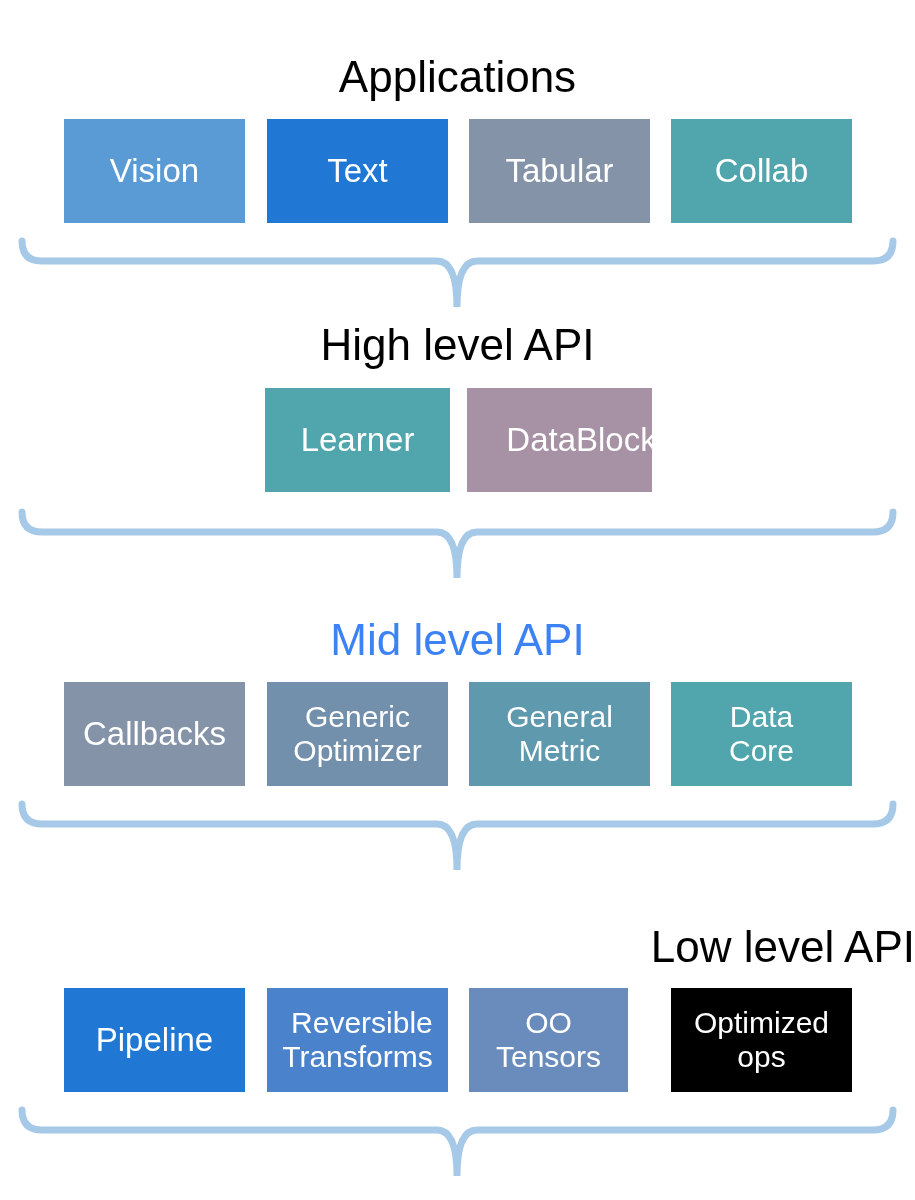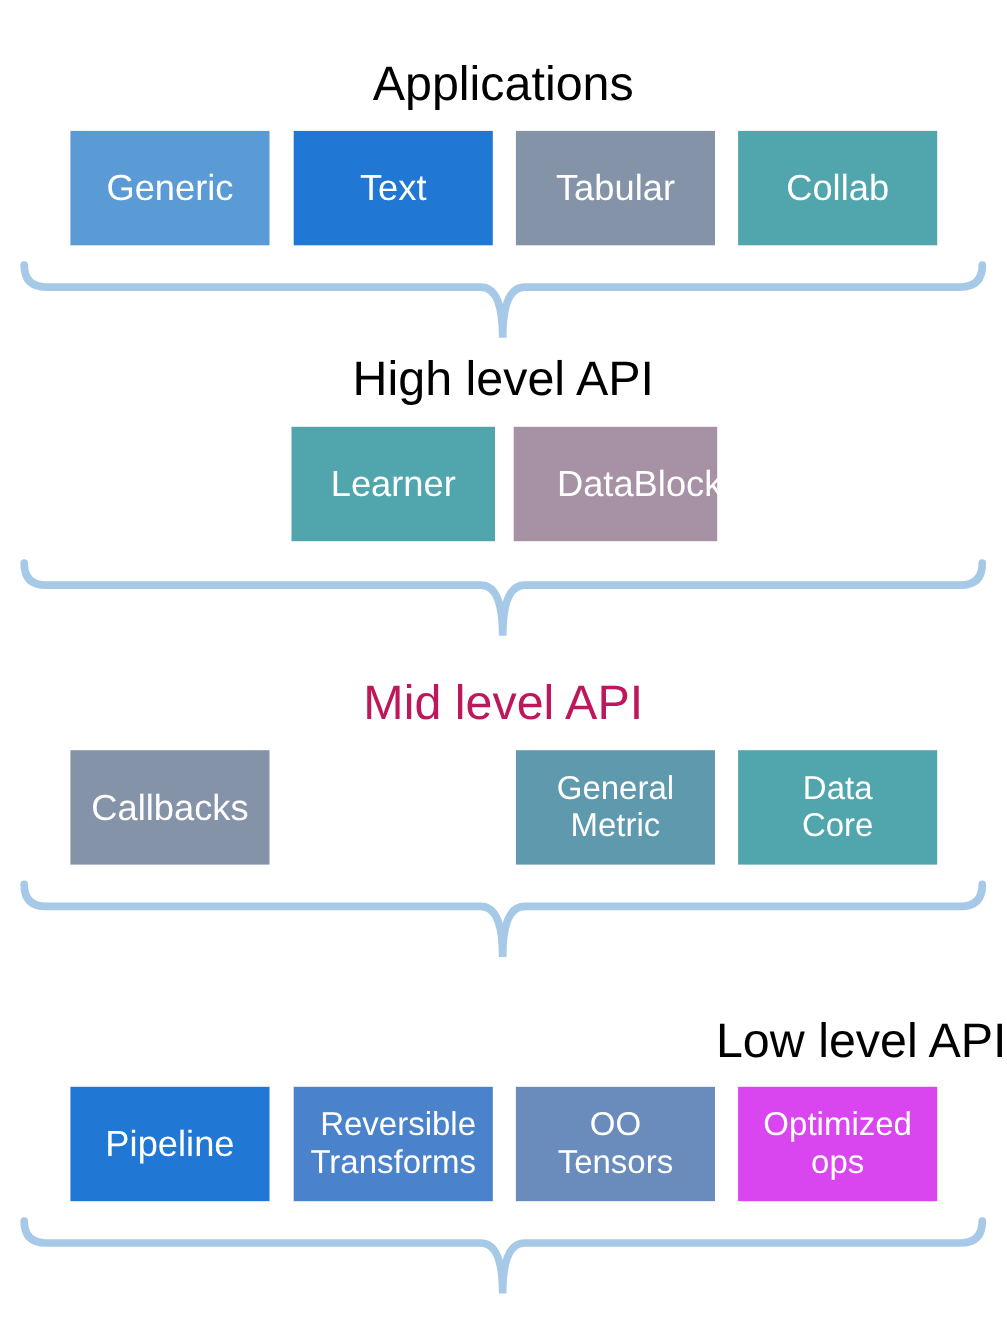--- a/index.html
+++ b/index.html
@@ -72,61 +72,63 @@
   }
   .brace svg { display: block; }
 </style>
 </head>
 <body>
 
 <div class="stage" style="background: rgb(255, 255, 255);">
 
 <div class="section-title" style="top: 52px; color: rgb(0, 0, 0);">Applications</div>
     <div class="row" style="top: 119px; height: 104px;">
-      <div class="box" style="left: 64px; top: 0px; width: 181px; height: 104px; background: rgb(91, 155, 213);">Generic</div>
+      <div class="box" style="left: 64px; top: 0px; width: 181px; height: 104px; background: rgb(91, 155, 213);">Vision</div>
       <div class="box" style="left: 267px; top: 0px; width: 181px; height: 104px; background: rgb(32, 119, 212);">Text</div>
       <div class="box" style="left: 469px; top: 0px; width: 181px; height: 104px; background: rgb(132, 147, 168);">Tabular</div>
       <div class="box" style="left: 671px; top: 0px; width: 181px; height: 104px; background: rgb(81, 165, 172);">Collab</div>
     </div>
     <div class="brace" style="top: 237px;">
       <svg width="915" height="70" viewBox="0 0 915 70">
         <path d="M 22 4 Q 22 24 42 24 L 437 24 Q 457 24 457 70 Q 457 24 477 24 L 873 24 Q 893 24 893 4" fill="none" stroke="#A6C9E8" stroke-width="7" stroke-linecap="round" stroke-linejoin="round"></path>
       </svg>
     </div>
     <div class="section-title" style="top: 320px; color: rgb(0, 0, 0);">High level API</div>
     <div class="row" style="top: 388px; height: 104px; border-radius: 14px;">
       <div class="box" style="left: 265px; top: 0px; width: 185px; height: 104px; background: rgb(81, 165, 172);">Learner</div>
       <div class="box" style="left: 467px; top: 0px; width: 185px; height: 104px; background: rgb(167, 146, 165); padding-left: 48px;">DataBlock</div>
     </div>
     <div class="brace" style="top: 508px;">
       <svg width="915" height="70" viewBox="0 0 915 70">
         <path d="M 22 4 Q 22 24 42 24 L 437 24 Q 457 24 457 70 Q 457 24 477 24 L 873 24 Q 893 24 893 4" fill="none" stroke="#A6C9E8" stroke-width="7" stroke-linecap="round" stroke-linejoin="round"></path>
       </svg>
     </div>
-    <div class="section-title" style="top: 615px; color: #be185d;">Mid level API</div>
+    <div class="section-title" style="top: 615px; color: #3b82f6;">Mid level API</div>
     <div class="row" style="top: 682px; height: 104px;">
       <div class="box" style="left: 64px; top: 0px; width: 181px; height: 104px; background: rgb(132, 147, 168);">Callbacks</div>
+      <div class="box two-line" style="left: 267px; top: 0px; width: 181px; height: 104px; background: rgb(114, 144, 172);">Generic
+Optimizer</div>
       <div class="box two-line" style="left: 469px; top: 0px; width: 181px; height: 104px; background: rgb(95, 153, 174);">General
 Metric</div>
       <div class="box two-line" style="left: 671px; top: 0px; width: 181px; height: 104px; background: rgb(81, 165, 172);">Data
 Core</div>
     </div>
     <div class="brace" style="top: 800px;">
       <svg width="915" height="70" viewBox="0 0 915 70">
         <path d="M 22 4 Q 22 24 42 24 L 437 24 Q 457 24 457 70 Q 457 24 477 24 L 873 24 Q 893 24 893 4" fill="none" stroke="#A6C9E8" stroke-width="7" stroke-linecap="round" stroke-linejoin="round"></path>
       </svg>
     </div>
     <div class="section-title" style="top: 922px; color: rgb(0, 0, 0); text-align: right;">Low level API</div>
     <div class="row" style="top: 988px; height: 104px;">
       <div class="box" style="left: 64px; top: 0px; width: 181px; height: 104px; background: rgb(32, 119, 212);">Pipeline</div>
       <div class="box two-line" style="left: 267px; top: 0px; width: 181px; height: 104px; background: rgb(74, 131, 204); text-align: right;">Reversible
 Transforms</div>
-      <div class="box two-line" style="left: 469px; top: 0px; width: 181px; height: 104px; background: rgb(106, 140, 188);">OO
+      <div class="box two-line" style="left: 469px; top: 0px; width: 159px; height: 104px; background: rgb(106, 140, 188);">OO
 Tensors</div>
-      <div class="box two-line" style="left: 671px; top: 0px; width: 181px; height: 104px; background: #d946ef;">Optimized
+      <div class="box two-line" style="left: 671px; top: 0px; width: 181px; height: 104px; background: #000000;">Optimized
 ops</div>
     </div>
     <div class="brace" style="top: 1106px;">
       <svg width="915" height="70" viewBox="0 0 915 70">
         <path d="M 22 4 Q 22 24 42 24 L 437 24 Q 457 24 457 70 Q 457 24 477 24 L 873 24 Q 893 24 893 4" fill="none" stroke="#A6C9E8" stroke-width="7" stroke-linecap="round" stroke-linejoin="round"></path>
       </svg>
     </div>
   </div>
 
 </body></html>

